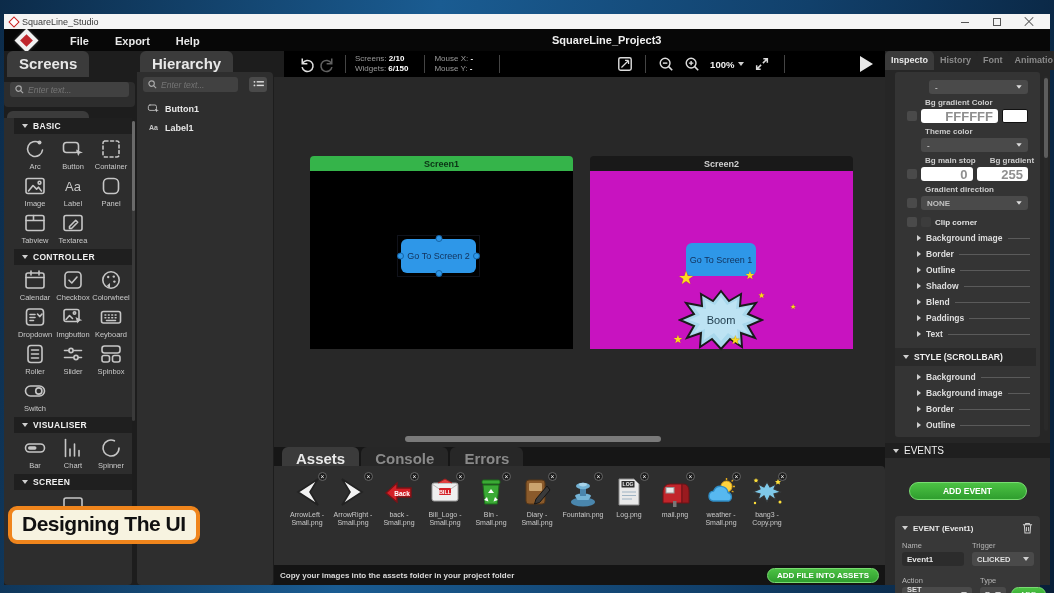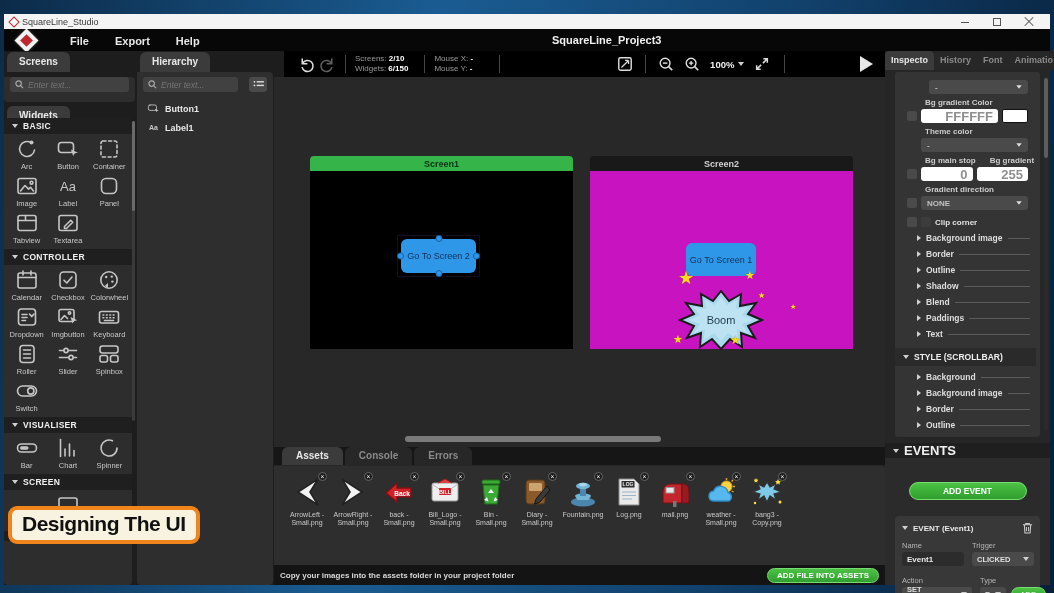--- a/index.html
+++ b/index.html
@@ -26,21 +26,21 @@
     display:flex; align-items:center; color:#e8e8e8; }
   .mlogo { width:17px; height:17px; transform:rotate(45deg); background:#f2f2f2; margin:0 22px 0 14px;
     position:relative; box-shadow:0 0 3px rgba(255,255,255,.3);}
   .mlogo::after { content:""; position:absolute; inset:4px; background:#c0272d; }
   .menu-item { font-size:11px; font-weight:bold; padding:0 13px; cursor:pointer; }
   .project-title { position:absolute; left:548px; font-size:11px; font-weight:bold; color:#f0f0f0; }
 
   
   #content { position:absolute; left:0; top:37px; right:0; bottom:0; background:#1d1d1d; }
 
-  .tab { display:inline-block; background:#3b3b3b; color:#e8e8e8; font-size:10px; font-weight:bold;
+  .tab { display:inline-block; background:#3b3b3b; color:#e8e8e8; font-size:15px; font-weight:bold;
     padding:4px 12px 5px; border-radius:6px 6px 0 0; cursor:pointer; }
   .tab.dim { background:#272727; color:#8a8a8a; }
 
   
   #left-panel { position:absolute; left:0; top:0; width:131px; bottom:0; background:#1d1d1d; }
   .lp-block { background:#2d2d2d; border-radius:0 4px 4px 4px; }
   .search-row { display:flex; align-items:center; gap:4px; background:#414141; border-radius:3px;
     margin:5px 6px; padding:2px 5px; height:15px; }
   .search-row input { background:transparent; border:none; outline:none; color:#aaa; font-style:italic;
     font-size:8.5px; width:100%; font-family:"Liberation Sans",sans-serif;}
@@ -113,21 +113,21 @@
   .dd .caret-down { margin-left:auto; border-top-color:#dedede; transform:scale(.9);}
   .num-in { height:14px; background:#ffffff; border-radius:3px; color:#8f8f8f; font-size:13px; font-weight:bold;
     display:flex; align-items:center; justify-content:flex-end; padding:0 5px; }
   .swatch { width:26px; height:14px; background:#fff; border:1px solid #111; border-radius:2px; cursor:pointer;}
   .sect { display:flex; align-items:center; gap:5px; margin:6px 0 0 14px; cursor:pointer;}
   .sect .slabel { font-size:8.5px; font-weight:bold; color:#dedede; white-space:nowrap;}
   .sect .line { flex:1; border-top:1px solid #5a5a5a; margin-right:6px;}
   .subhead { display:flex; align-items:center; gap:5px; background:#2a2a2a; margin:9px 0 2px -8px; padding:4px 8px;
     font-size:8.5px; font-weight:bold; color:#f0f0f0; cursor:pointer;}
   .events-bar { position:absolute; left:0; right:0; top:392px; height:15px; background:#1f1f1f;
-    display:flex; align-items:center; gap:5px; padding:0 8px; font-size:13px; font-weight:bold; color:#f0f0f0;}
+    display:flex; align-items:center; gap:5px; padding:0 8px; font-size:10px; font-weight:normal; color:#f0f0f0;}
   .events-body { position:absolute; left:0; right:0; top:407px; bottom:0; background:#2b2b2b; padding:8px 10px 0;}
   .add-event { display:block; width:118px; margin:16px auto; background:linear-gradient(#4cc244,#2f9e2e);
     border:1px solid #79dc72; color:#fff; font-size:8.5px; font-weight:bold; text-align:center;
     border-radius:9px; padding:3px 0; cursor:pointer;}
   .event-box { background:#383838; border-radius:4px; margin-top:10px; padding:6px 7px 9px; position:relative;}
   .eb-head { display:flex; align-items:center; gap:5px; font-size:8px; font-weight:bold; color:#e8e8e8;}
   .eb-grid { display:flex; gap:8px; margin-top:7px; }
   .eb-col { display:flex; flex-direction:column; gap:2px; }
   .eb-lab { font-size:7.5px; color:#b5b5b5; }
   .eb-input { width:62px; height:14px; background:#2c2c2c; border-radius:3px; color:#e8e8e8; font-size:8px;
@@ -175,21 +175,21 @@
           <span>
               <svg width="9" height="9" viewBox="0 0 10 10">
                 <circle cx="4" cy="4" r="3" fill="none" stroke="#aaa" stroke-width="1.3"></circle>
                 <path d="M6.2 6.2L9 9" stroke="#aaa" stroke-width="1.3"></path>
               </svg>
             </span>
           <input placeholder="Enter text..." style="">
         </div>
       </div>
       <div class="tab" style="margin:4px 0 0 3px;">Widgets</div>
-      <div class="lp-block" id="widget-categories" style="position:absolute; top:67px; left:0; right:3px; bottom:0;">
+      <div class="lp-block" id="widget-categories" style="position:absolute; top:67px; left:0; right:3px; bottom:0;padding-left:10px;">
           <div class="cat-header">
             <span class="caret-down"></span>
             <span>BASIC</span>
           </div>
           <div class="wgrid">
             <div class="wcell">
               <span>
                 <svg width="24" height="24" viewBox="0 0 24 24">
                   <path d="M19.5 13a7.5 7.5 0 1 1-3.2-7.2" fill="none" stroke="#c6c6c6" stroke-width="1.6" stroke-linecap="round" stroke-linejoin="round"></path>
                   <circle cx="16.5" cy="5.5" r="2" fill="#c6c6c6"></circle>

